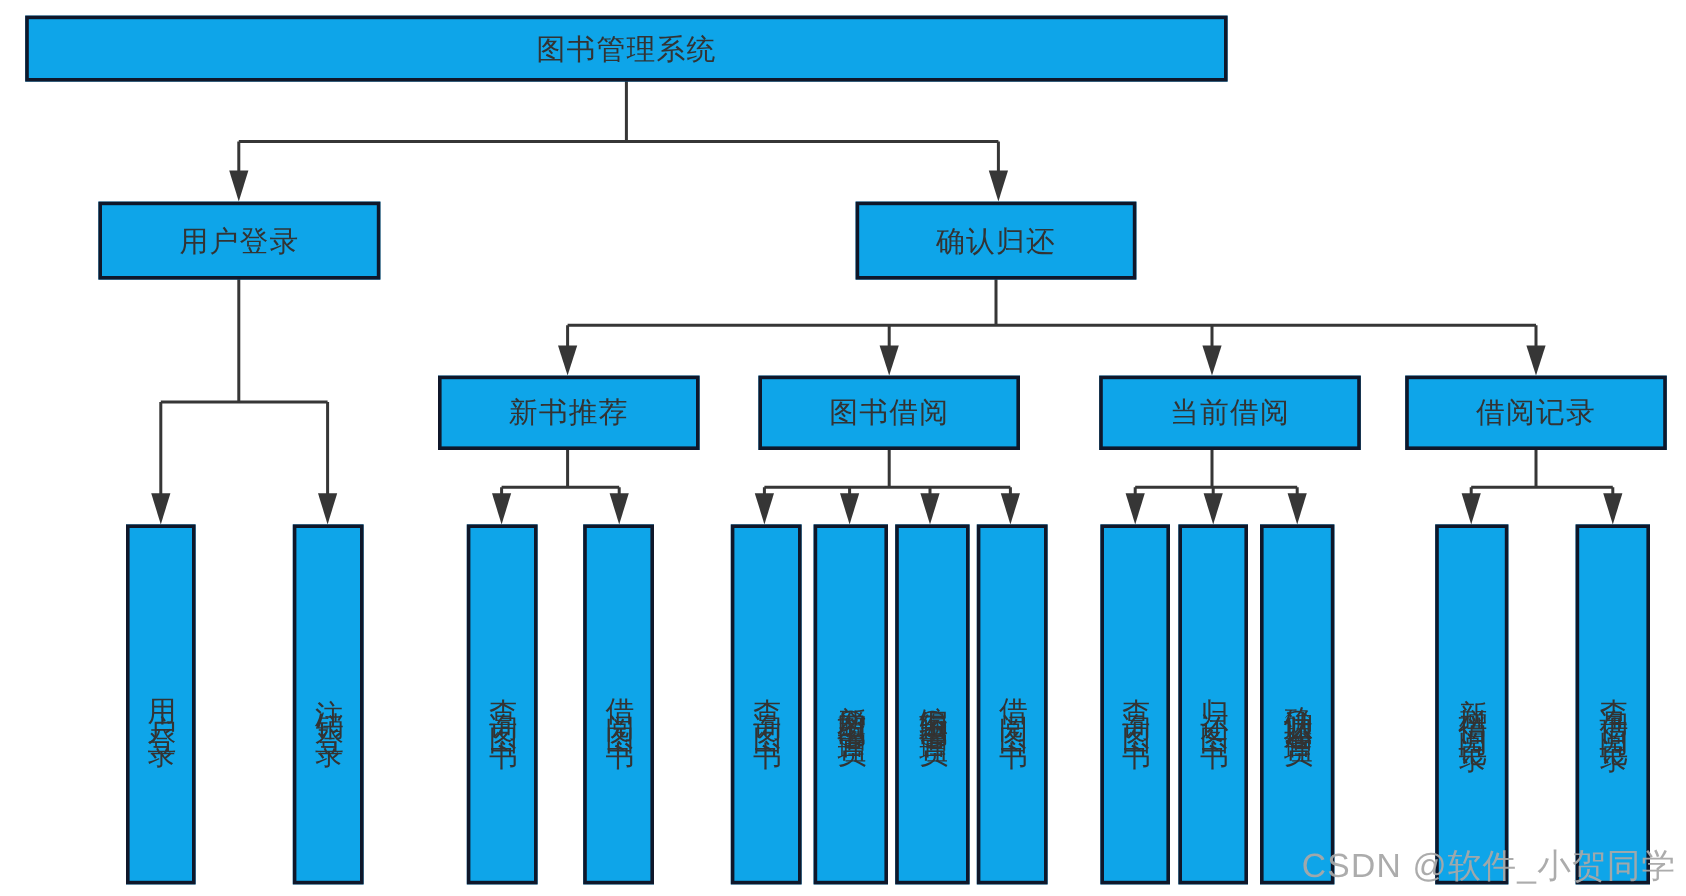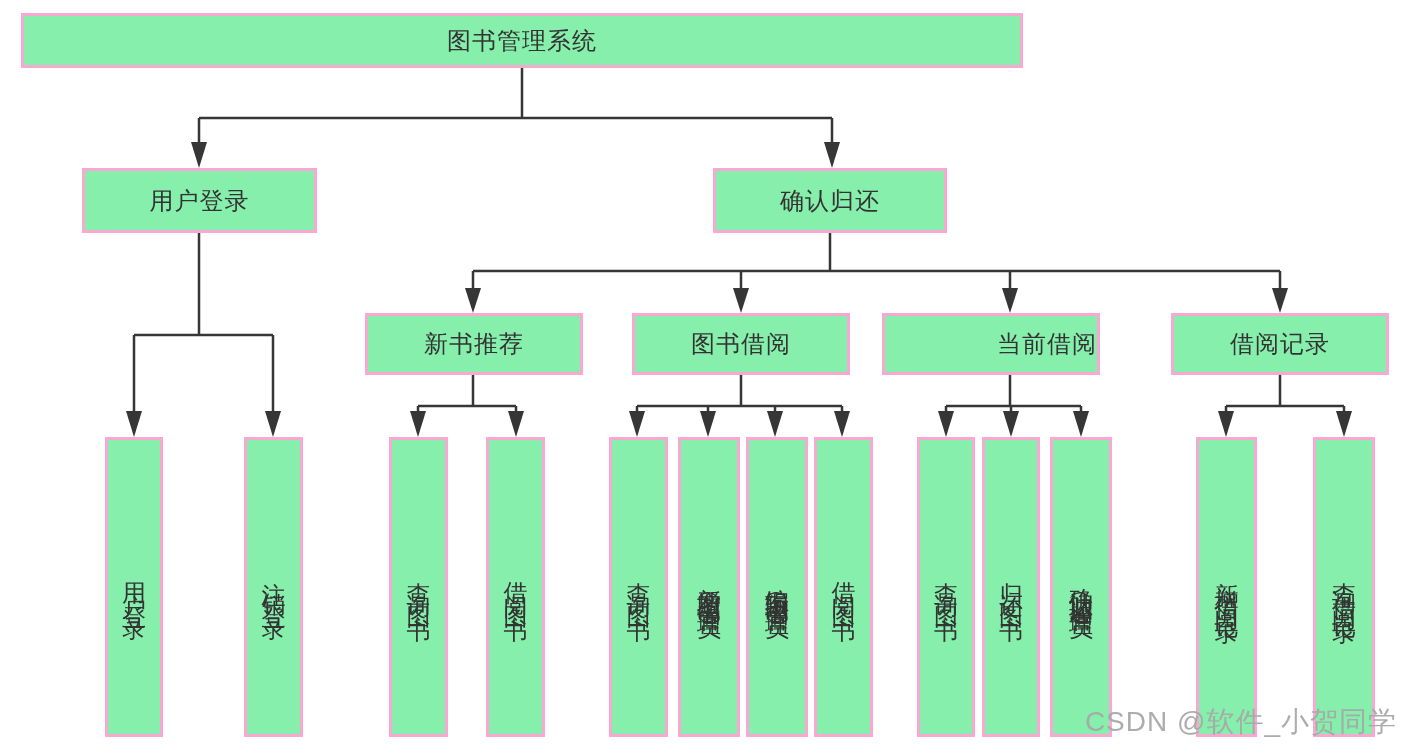--- a/index.html
+++ b/index.html
@@ -16,22 +16,22 @@
 
   .wires {
     position: absolute;
     left: 0; top: 0;
     width: 1405px; height: 747px;
     z-index: 1;
   }
 
   .node {
     position: absolute;
-    background: #86efac;
-    border: 3px solid #f9a8d4;
+    background: #0ea5e9;
+    border: 3px solid #0f172a;
     display: flex;
     align-items: center;
     justify-content: center;
     z-index: 2;
     color: #333333;
   }
 
   .hlabel {
     font-size: 24px;
     letter-spacing: 1px;
@@ -51,21 +51,21 @@
   .ls9 { letter-spacing: 4px; }
 
   
   .n-root   { left: 21px;   top: 13px;  width: 1002px; height: 55px; }
   .n-l2a    { left: 82px;   top: 168px; width: 235px;  height: 65px; }
   .n-l2b    { left: 713px;  top: 168px; width: 234px;  height: 65px; }
 
   .n-l3     { top: 313px; height: 62px; width: 218px; }
   .n-l3a    { left: 365px; }
   .n-l3b    { left: 632px; text-align: center; }
-  .n-l3c    { left: 882px; justify-content: flex-end; }
+  .n-l3c    { left: 916px; }
   .n-l3d    { left: 1171px; }
 
   .leaf     { top: 437px; height: 300px; }
   .n-ul1    { left: 105px;  width: 58px; }
   .n-ul2    { left: 244px;  width: 59px; }
   .n-nb1    { left: 389px;  width: 59px; }
   .n-nb2    { left: 486px;  width: 59px; }
   .n-bb1    { left: 609px;  width: 59px; }
   .n-bb2    { left: 678px;  width: 62px; }
   .n-bb3    { left: 746px;  width: 62px; }

